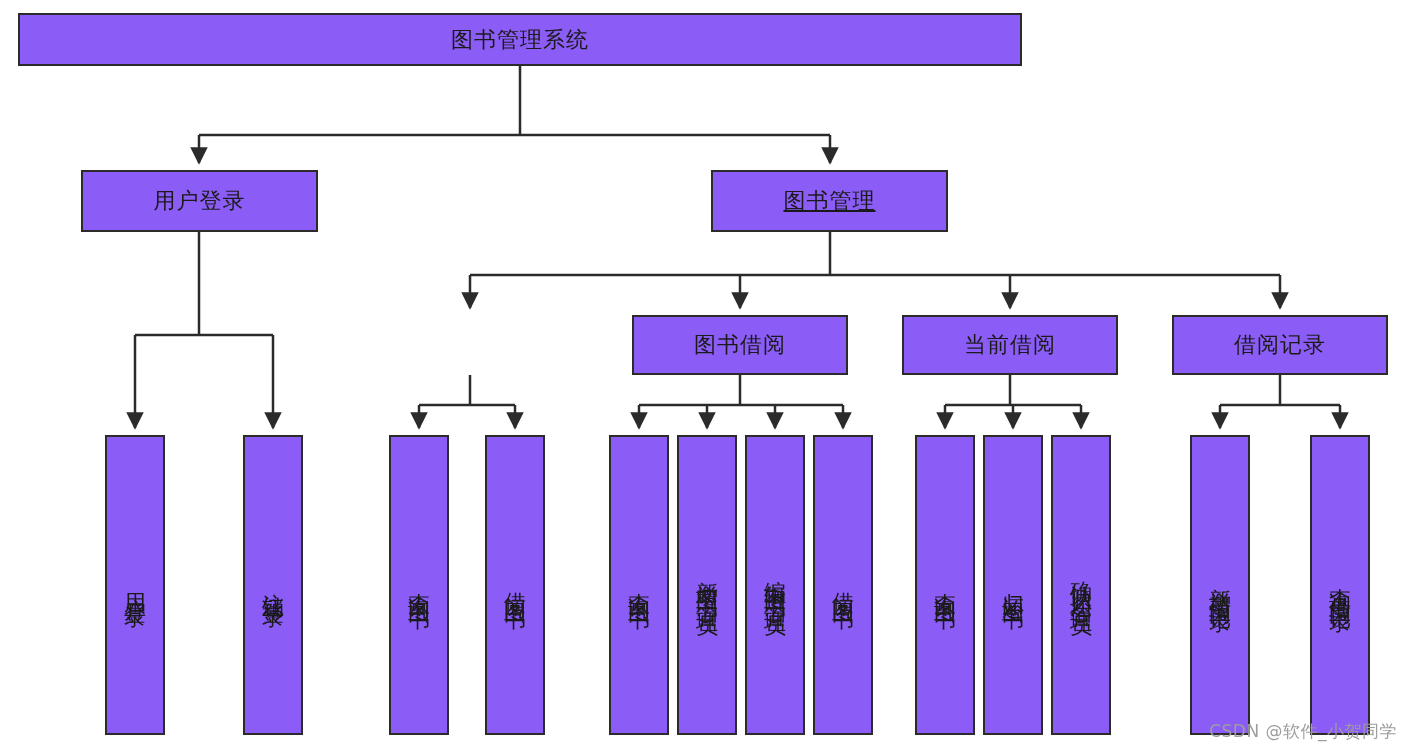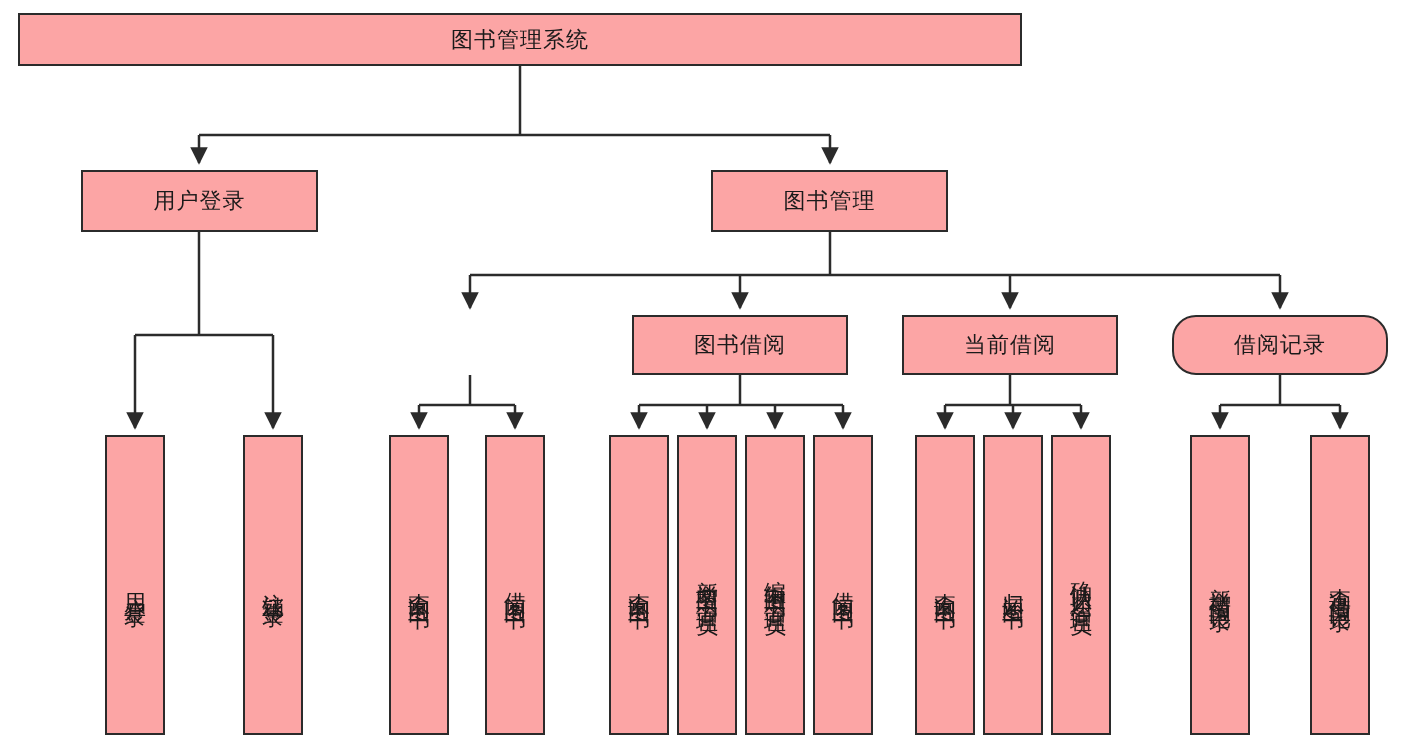--- a/index.html
+++ b/index.html
@@ -22,21 +22,21 @@
     position: absolute;
     left: 0;
     top: 0;
     width: 1405px;
     height: 747px;
     pointer-events: none;
   }
   .node {
     position: absolute;
     box-sizing: border-box;
-    background: #fca5a5;
+    background: #8b5cf6;
     border: 2.5px solid #2b2b2b;
     display: flex;
     align-items: center;
     justify-content: center;
     color: #1a1a1a;
   }
   .node.horizontal {
     font-size: 22px;
     letter-spacing: 1px;
   }
@@ -120,31 +120,31 @@
     </g>
   </svg>
 
   <div class="node horizontal" style="left:18px; top:13px; width:1004px; height:53px;">
     <span class="htext">图书管理系统</span>
   </div>
 
   <div class="node horizontal" style="left:81px; top:170px; width:237px; height:62px;">
     <span class="htext">用户登录</span>
   </div>
-  <div class="node horizontal" style="left:711px; top:170px; width:237px; height:62px;">
+  <div class="node horizontal" style="left:711px; top:170px; width:237px; height:62px;text-decoration:underline;">
     <span class="htext">图书管理</span>
   </div>
 
   <div class="node horizontal" style="left:902px; top:315px; width:216px; height:60px;">
     <span class="htext">当前借阅</span>
   </div>
   <div class="node horizontal" style="left:632px; top:315px; width:216px; height:60px;">
     <span class="htext">图书借阅</span>
   </div>
-  <div class="node horizontal" style="left:1172px; top:315px; width:216px; height:60px;border-radius:24px;">
+  <div class="node horizontal" style="left:1172px; top:315px; width:216px; height:60px;">
     <span class="htext">借阅记录</span>
   </div>
 
   <div class="node vertical" style="left:105px; top:435px; width:60px; height:300px;">
     <span class="vtext">用户登录</span>
   </div>
   <div class="node vertical" style="left:243px; top:435px; width:60px; height:300px;">
     <span class="vtext">注销登录</span>
   </div>
 
@@ -178,14 +178,15 @@
     <span class="vtext">确认归还（管理员）</span>
   </div>
 
   <div class="node vertical" style="left:1190px; top:435px; width:60px; height:300px;">
     <span class="vtext">新增借阅记录</span>
   </div>
   <div class="node vertical" style="left:1310px; top:435px; width:60px; height:300px;">
     <span class="vtext">查询借阅记录</span>
   </div>
 
+  <div id="watermark">CSDN @软件_小贺同学</div>
 
 </div>
 
 </body></html>

